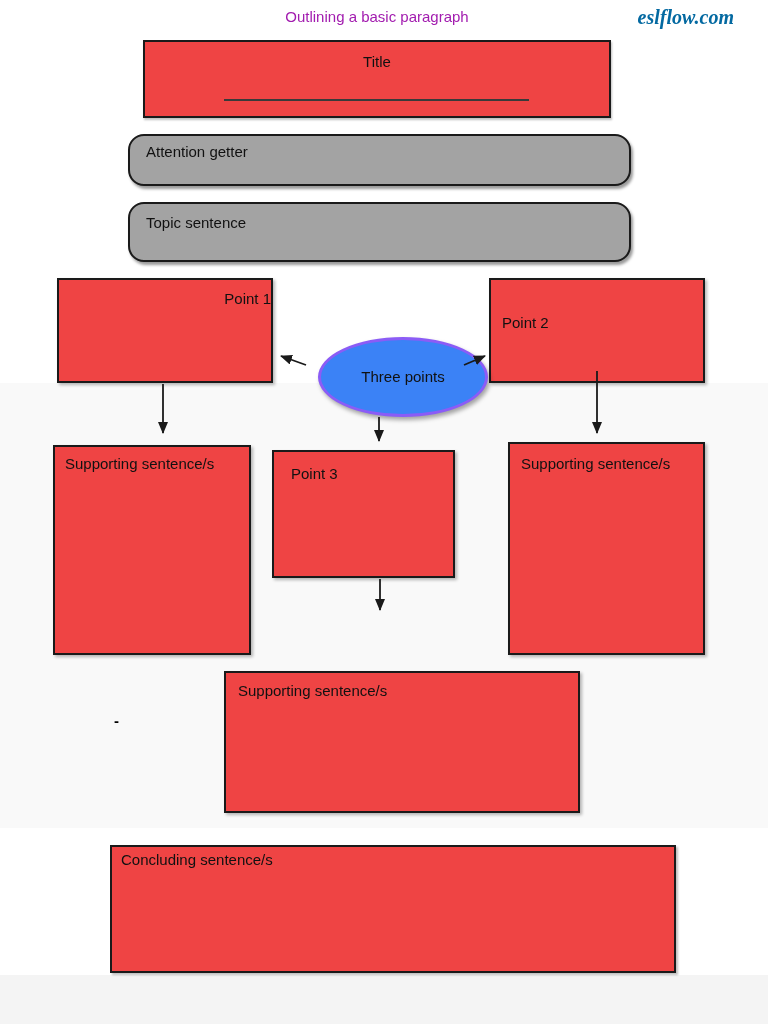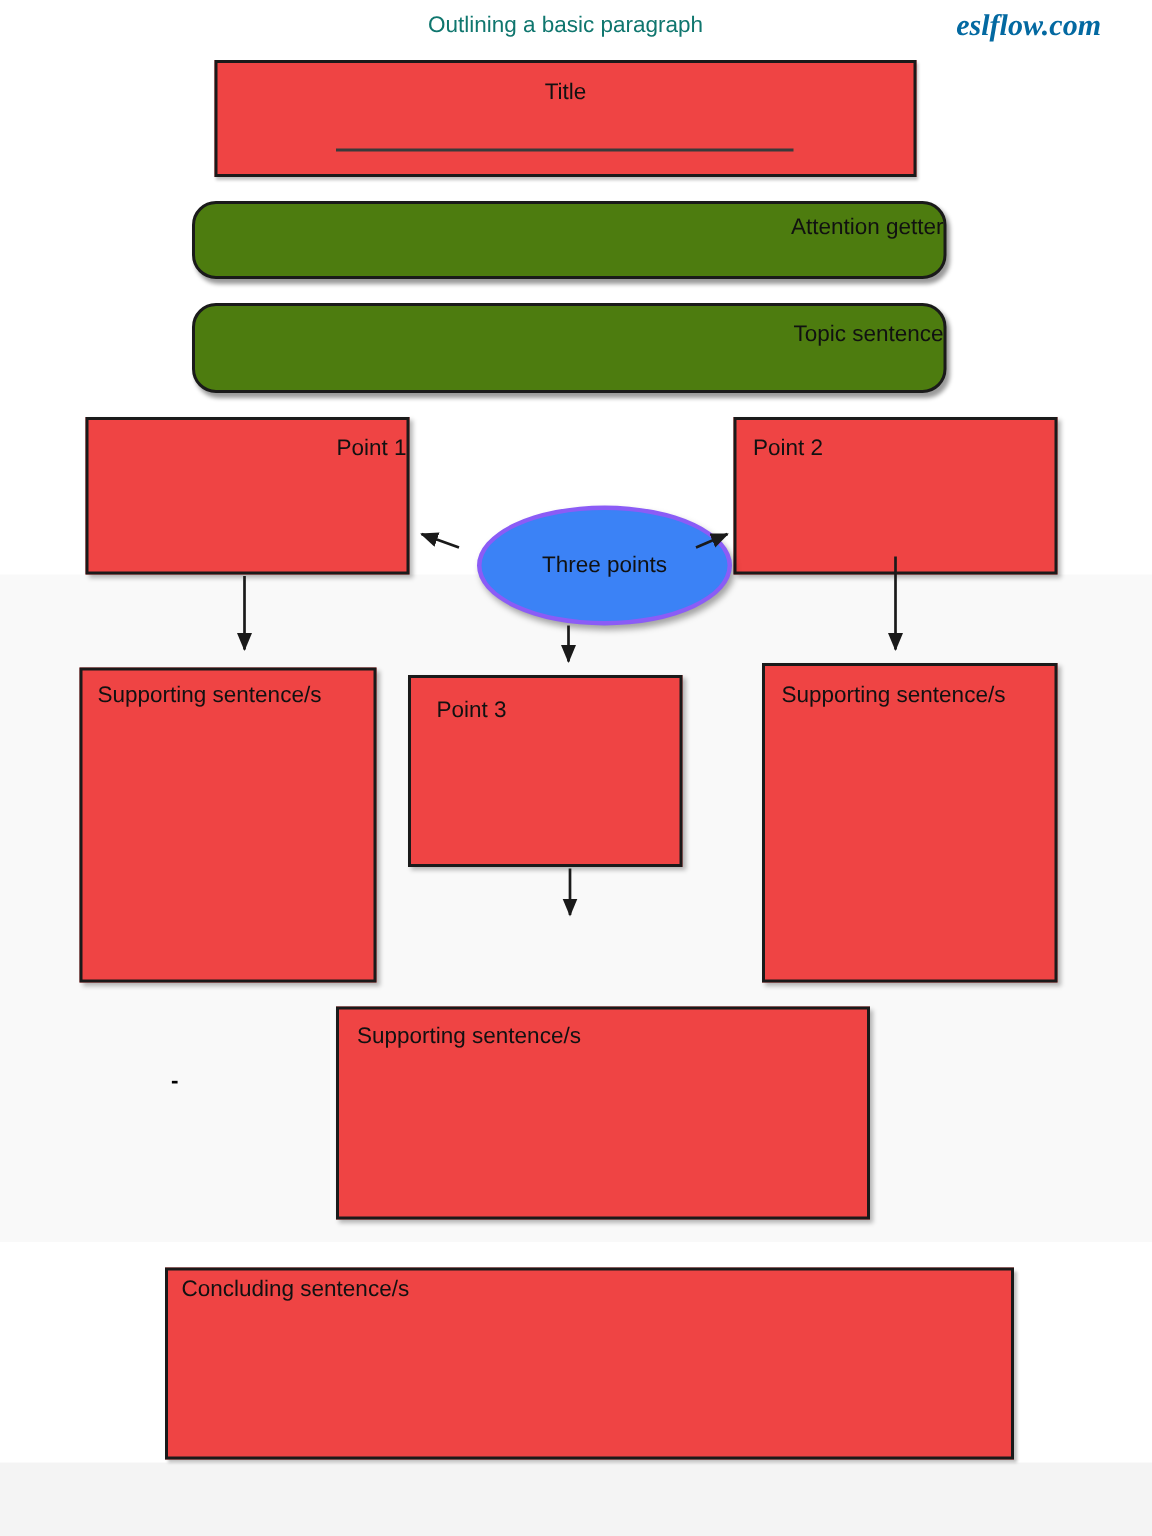--- a/index.html
+++ b/index.html
@@ -9,35 +9,35 @@
     font-family:"Liberation Sans","DejaVu Sans",sans-serif;color:#1a1a1a;
   }
   .band{position:absolute;left:0;width:768px;pointer-events:none;}
   .band.mid{top:383px;height:445px;background:rgba(0,0,0,0.025);}
   .band.bottom{top:975px;height:49px;background:rgba(0,0,0,0.045);}
   .rect-box{
     position:absolute;background:#ef4444;border:2px solid #1a1a1a;
     box-shadow:2px 2px 3px rgba(0,0,0,0.28);box-sizing:border-box;
   }
   .round-box{
-    position:absolute;background:#4d7c0f;border:2px solid #1a1a1a;border-radius:16px;
-    box-shadow:2px 3px 3px rgba(0,0,0,0.40);box-sizing:border-box;text-align:right;
+    position:absolute;background:#a3a3a3;border:2px solid #1a1a1a;border-radius:16px;
+    box-shadow:2px 3px 3px rgba(0,0,0,0.40);box-sizing:border-box;
   }
   .box-label{
     display:block;font-size:15px;line-height:18px;color:#111;white-space:nowrap;
   }
   .ellipse{
     position:absolute;left:318px;top:337px;width:170px;height:80px;
     background:#3b82f6;border:3px solid #8b5cf6;border-radius:50%;
     box-shadow:2px 3px 4px rgba(0,0,0,0.35);box-sizing:border-box;
     display:flex;align-items:center;justify-content:center;
   }
   .page-title{
     position:absolute;left:143px;top:8px;width:468px;text-align:center;
-    font-size:15px;color:#0f766e;
+    font-size:15px;color:#a21caf;
   }
   .brand{
     position:absolute;right:34px;top:6px;font-family:"Liberation Serif","DejaVu Serif",serif;
     font-style:italic;font-weight:bold;font-size:20px;color:#0369a1;
   }
   .title-underline{
     position:absolute;left:224px;top:99px;width:305px;height:0;
     border-top:2px solid #3a3a3a;
   }
   .stray{
@@ -67,21 +67,21 @@
 
   <div class="round-box" style="left:128px;top:202px;width:503px;height:60px;">
     <span class="box-label" style="padding:10px 0 0 16px;">Topic sentence</span>
   </div>
 
   <div class="rect-box" style="left:57px;top:278px;width:216px;height:105px;">
     <span class="box-label" style="padding:10px 0 0 11px;text-align:right;">Point 1</span>
   </div>
 
   <div class="rect-box" style="left:489px;top:278px;width:216px;height:105px;">
-    <span class="box-label" style="padding:10px 0 0 11px;">Point 2</span>
+    <span class="box-label" style="padding:10px 0 0 11px;margin-top:24px;">Point 2</span>
   </div>
 
   <div class="ellipse">
     <span class="box-label">Three points</span>
   </div>
 
   <div class="rect-box" style="left:53px;top:445px;width:198px;height:210px;">
     <span class="box-label" style="padding:8px 0 0 10px;">Supporting sentence/s</span>
   </div>
 

